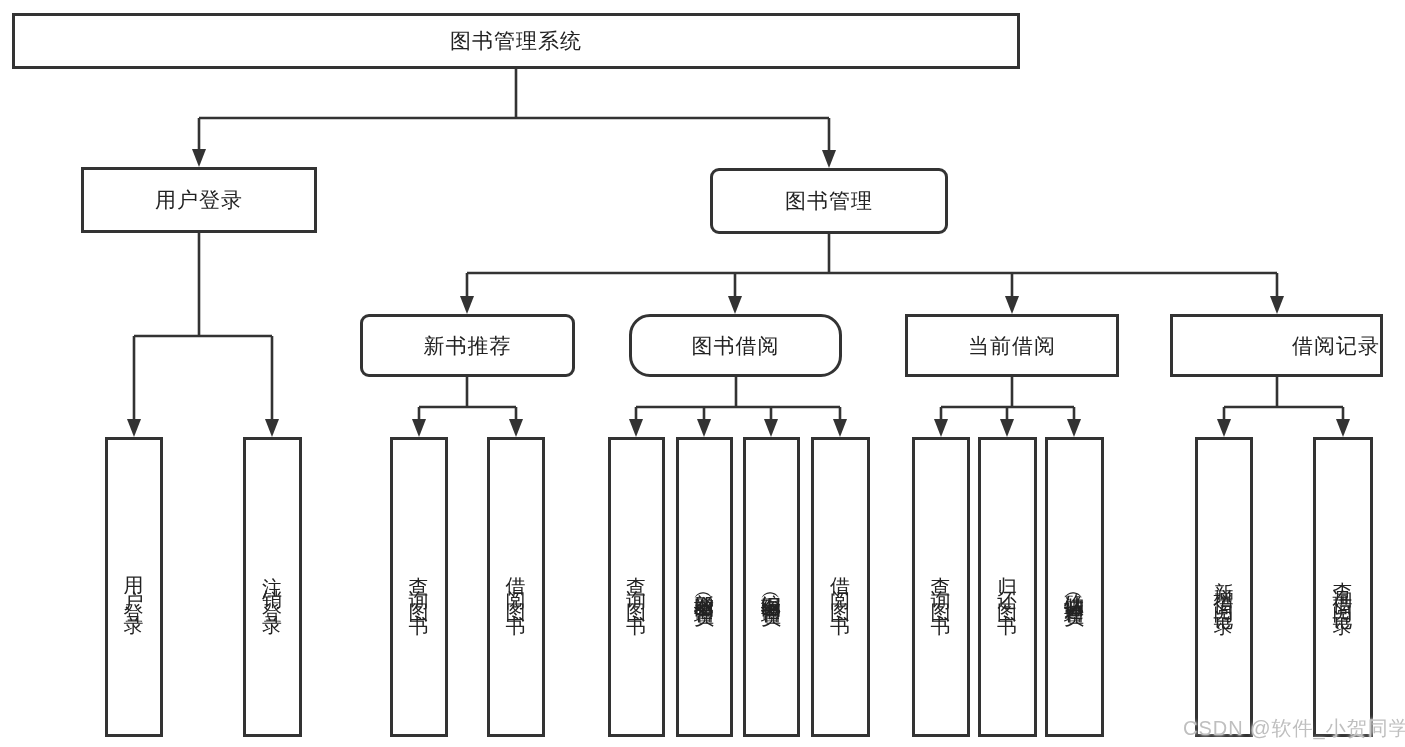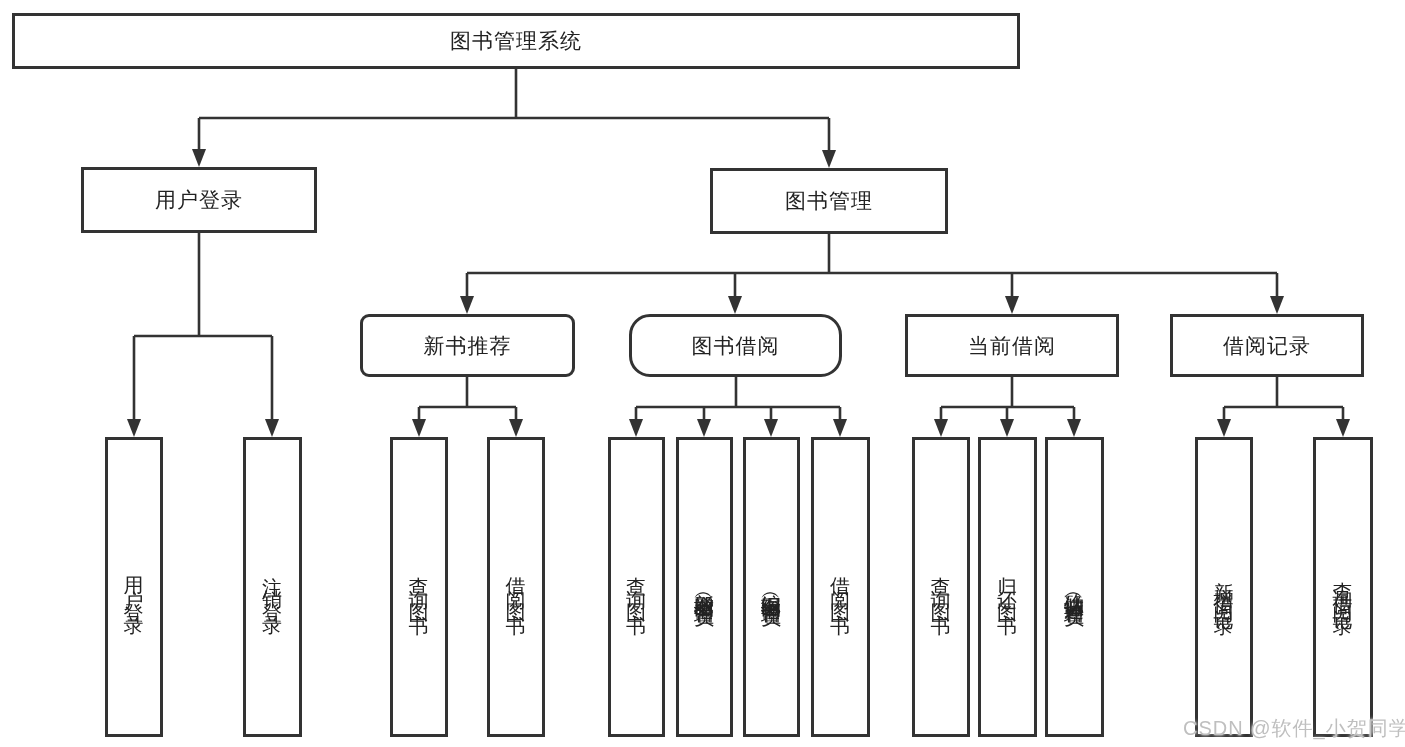--- a/index.html
+++ b/index.html
@@ -100,34 +100,34 @@
     </g>
   </svg>
 
   <div class="box hbox" style="left:12px; top:13px; width:1008px; height:56px;">
     <span>图书管理系统</span>
   </div>
 
   <div class="box hbox" style="left:81px; top:167px; width:236px; height:66px;">
     <span>用户登录</span>
   </div>
-  <div class="box hbox" style="left:710px; top:168px; width:238px; height:66px;">
+  <div class="box hbox" style="left:710px; top:168px; width:238px; height:66px;border-radius:9px;">
     <span>图书管理</span>
   </div>
 
   <div class="box hbox" style="left:360px; top:314px; width:215px; height:63px;border-radius:9px;">
     <span>新书推荐</span>
   </div>
   <div class="box hbox" style="left:629px; top:314px; width:213px; height:63px;border-radius:21px;">
     <span>图书借阅</span>
   </div>
   <div class="box hbox" style="left:905px; top:314px; width:214px; height:63px;">
     <span>当前借阅</span>
   </div>
-  <div class="box hbox" style="left:1170px; top:314px; width:194px; height:63px;">
+  <div class="box hbox" style="left:1170px; top:314px; width:213px; height:63px;justify-content:flex-end;">
     <span>借阅记录</span>
   </div>
 
   <div class="box vbox" style="left:105px; top:437px; width:58px; height:300px;">
     <span class="vtext">用户登录</span>
   </div>
   <div class="box vbox" style="left:243px; top:437px; width:59px; height:300px;">
     <span class="vtext">注销登录</span>
   </div>
 

